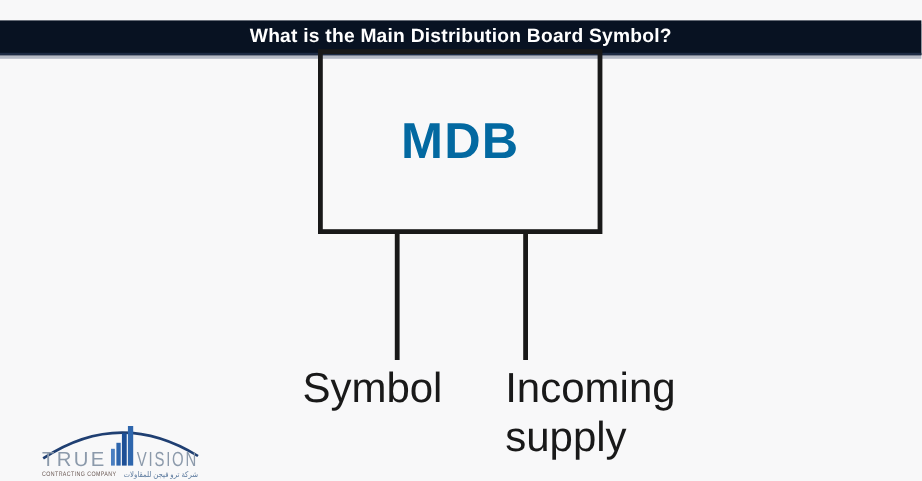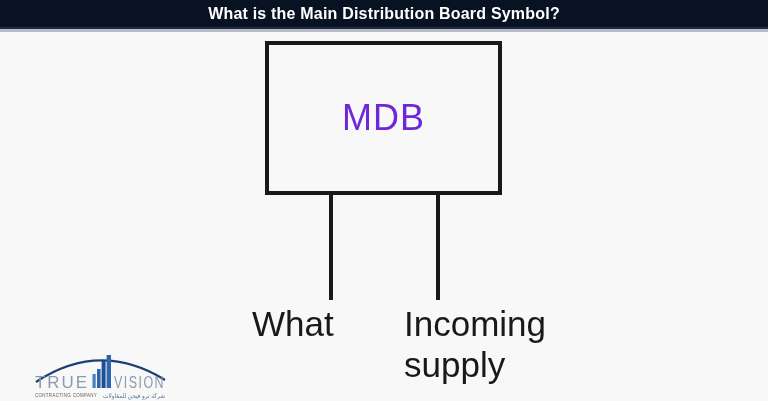--- a/index.html
+++ b/index.html
@@ -4,70 +4,70 @@
 <style>
   html,body{margin:0;padding:0;}
   body{
     width:768px;height:401px;overflow:hidden;position:relative;
     background:#f8f8f9;
     font-family:"Liberation Sans","DejaVu Sans",sans-serif;
     -webkit-font-smoothing:antialiased;
   }
   
   .header{
-    position:absolute;left:0;top:0;width:768px;height:27px;
+    position:absolute;left:0;top:17px;width:768px;height:27px;
     background:#081222;
     border-bottom:2px solid #1d2b44;
     box-shadow:0 3px 0 rgba(125,135,155,.55);
     display:flex;align-items:center;justify-content:center;
   }
   .header-title{
     color:#ffffff;font-size:16px;font-weight:bold;letter-spacing:.2px;
   }
   
   .mdb-box{
     position:absolute;left:265px;top:41px;width:229px;height:146px;
     border:4px solid #191919;background:transparent;
     display:flex;align-items:center;justify-content:center;
   }
   .mdb-label{
-    font-size:36px;font-weight:normal;color:#6d28d9;letter-spacing:1px;
+    font-size:42px;font-weight:bold;color:#0369a1;letter-spacing:1px;
   }
   .vline{
     position:absolute;top:195px;width:4px;height:105px;background:#191919;
   }
   .vline.left{left:329px;}
   .vline.right{left:436px;}
   .diagram-label{
     position:absolute;top:303px;
     font-size:35px;color:#191919;line-height:41px;font-weight:400;
   }
   .label-loads{left:252px;}
-  .label-incoming{left:404px;width:165px;}
+  .label-incoming{left:421px;width:165px;}
   
   .logo{
     position:absolute;left:33px;top:348px;width:135px;height:54px;
   }
   .logo svg{display:block;}
 </style>
 </head>
 <body>
 
 <div class="header">
   <div class="header-title">What is the Main Distribution Board Symbol?</div>
 </div>
 
 <div class="mdb-box">
   <span class="mdb-label">MDB</span>
 </div>
 
 <div class="vline left"></div>
 <div class="vline right"></div>
 
-<div class="diagram-label label-loads">What</div>
+<div class="diagram-label label-loads">Symbol</div>
 <div class="diagram-label label-incoming">Incoming supply</div>
 
 <div class="logo">
   <svg width="135" height="54" viewBox="0 0 135 54" xmlns="http://www.w3.org/2000/svg">
     <path d="M 3 34 Q 67 -8 132 32" stroke="#1f3f72" stroke-width="2.2" fill="none"></path>
     <g>
       <rect x="59.5" y="26" width="3.2" height="14" fill="#4a7fc1"></rect>
       <rect x="64" y="21" width="3.6" height="19" fill="#2e66ad"></rect>
       <rect x="68.6" y="13" width="4" height="27" fill="#1d4f96"></rect>
       <rect x="73.6" y="7" width="4.4" height="33" fill="#2e66ad"></rect>

